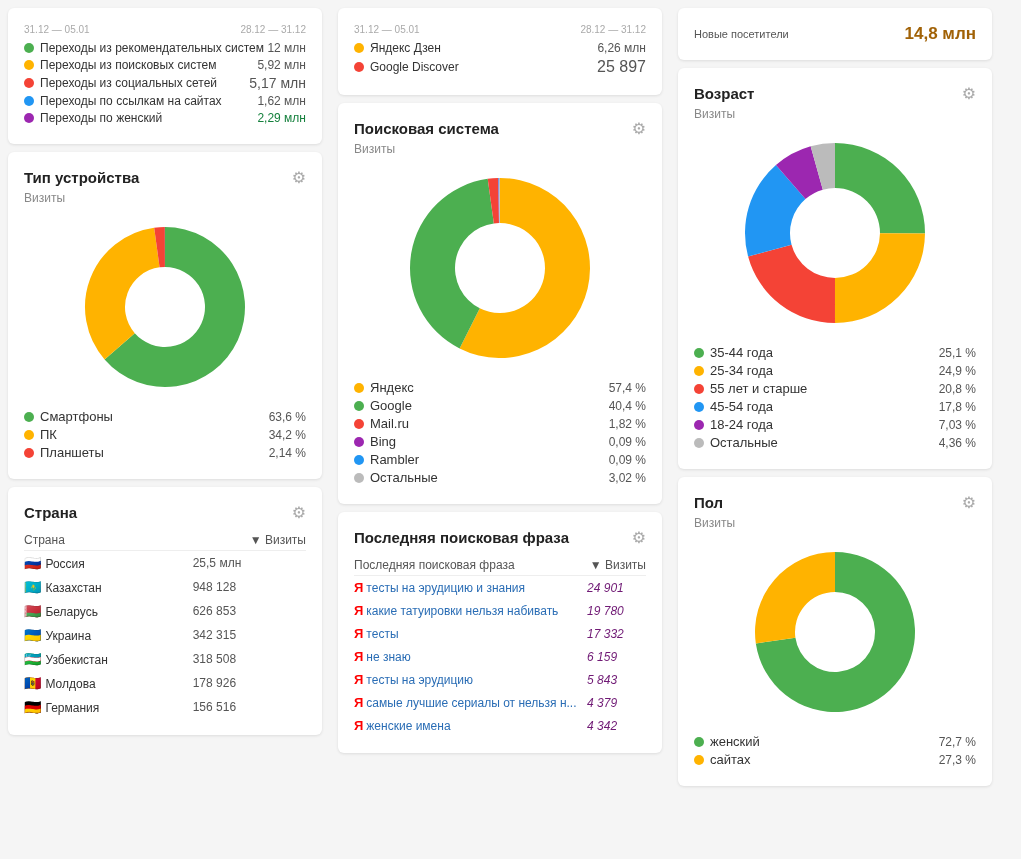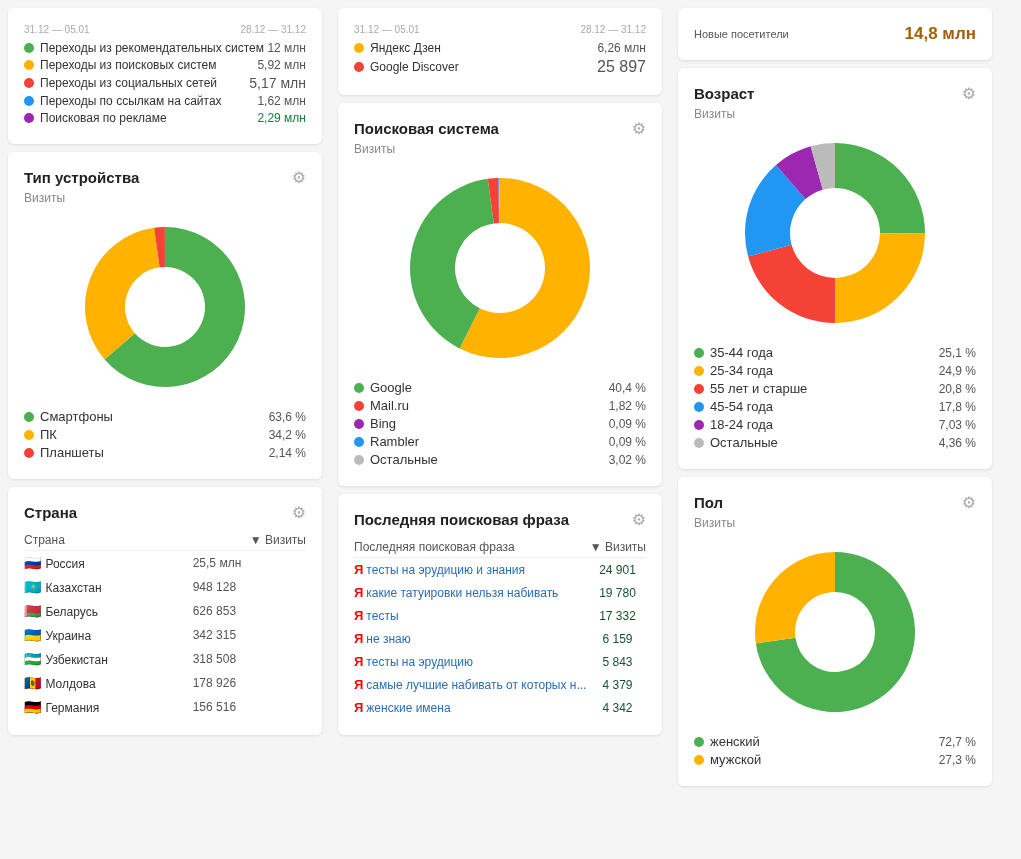--- a/index.html
+++ b/index.html
@@ -36,21 +36,21 @@
     .country-table th.right { text-align: right; }
     .country-table td { font-size: 12px; padding: 4px 0; vertical-align: middle; margin-top: 44px; }
     .country-table td.right { text-align: left; color: #555; }
     .country-flag { font-size: 14px; margin-right: 4px; }
 
     
     .phrase-table { width: 100%; border-collapse: collapse; margin-top: 8px; }
     .phrase-table th { font-size: 12px; color: #555; font-weight: normal; text-align: left; padding: 3px 0; border-bottom: 1px solid #eee; }
     .phrase-table th.right { text-align: right; }
     .phrase-table td { font-size: 12px; padding: 4px 0; vertical-align: middle; }
-    .phrase-table td.right { text-align: center; color: #14532d; }
+    .phrase-table td.right { text-align: left; color: #701a75; font-style: italic; }
     .yandex-y { color: #f00; font-weight: bold; margin-right: 3px; font-size: 13px; }
     .phrase-link { color: #2a6db5; text-decoration: none; }
 
     
     svg.donut { display: block; }
 
     
     .sort-arrow { color: #555; }
   </style>
 </head>
@@ -88,21 +88,21 @@
         <div class="traffic-source-item">
           <div class="traffic-source-left">
             <span class="dot" style="background:#2196f3"></span>
             <span>Переходы по ссылкам на сайтах</span>
           </div>
           <span style="font-size:12px;color:#555;">1,62 млн</span>
         </div>
         <div class="traffic-source-item">
           <div class="traffic-source-left">
             <span class="dot" style="background:#9c27b0"></span>
-            <span>Поисковая по рекламе</span>
+            <span>Переходы по женский</span>
           </div>
           <span style="font-size:12px;color:#15803d;">2,29 млн</span>
         </div>
       </div>
   </div>
 
   <div class="card">
     <div class="card-header">
       <span class="card-title">Тип устройства</span>
       <span class="gear-icon">⚙</span>
@@ -227,20 +227,27 @@
           <path d="M 59.587483169620675 180.41659333392772 A 90 90 0 0 1 87.70845923532325 10.843295116798473 L 93.85422961766162 55.421647558399236 A 45 45 0 0 0 79.79374158481033 140.20829666696386 Z" fill="#4caf50"></path>
           <path d="M 87.70845923532325 10.843295116798473 A 90 90 0 0 1 97.96401442383453 10.023032043007547 L 98.98200721191726 55.01151602150377 A 45 45 0 0 0 93.85422961766162 55.421647558399236 Z" fill="#f44336"></path>
           <path d="M 97.96401442383453 10.023032043007547 A 90 90 0 0 1 98.47295382495389 10.01295576595885 L 99.23647691247695 55.006477882979425 A 45 45 0 0 0 98.98200721191726 55.01151602150377 Z" fill="#9c27b0"></path>
           <path d="M 98.47295382495389 10.01295576595885 A 90 90 0 0 1 98.98194207662829 10.005758194956385 L 99.49097103831414 55.00287909747819 A 45 45 0 0 0 99.23647691247695 55.006477882979425 Z" fill="#2196f3"></path>
           <path d="M 98.98194207662829 10.005758194956385 A 90 90 0 0 1 99.9999999999999 10 L 99.99999999999996 55 A 45 45 0 0 0 99.49097103831414 55.00287909747819 Z" fill="#bbb"></path>
         </svg>
     </div>
     <div id="search-legend">
         <div class="legend-item">
           <div class="legend-left">
+            <span class="dot" style="background:#ffb300"></span>
+            <span>Яндекс</span>
+          </div>
+          <span class="legend-value">57,4 %</span>
+        </div>
+        <div class="legend-item">
+          <div class="legend-left">
             <span class="dot" style="background:#4caf50"></span>
             <span>Google</span>
           </div>
           <span class="legend-value">40,4 %</span>
         </div>
         <div class="legend-item">
           <div class="legend-left">
             <span class="dot" style="background:#f44336"></span>
             <span>Mail.ru</span>
           </div>
@@ -299,21 +306,21 @@
           </tr>
           <tr>
             <td><span class="yandex-y">Я</span><a href="#" class="phrase-link">не знаю</a></td>
             <td class="right">6 159</td>
           </tr>
           <tr>
             <td><span class="yandex-y">Я</span><a href="#" class="phrase-link">тесты на эрудицию</a></td>
             <td class="right">5 843</td>
           </tr>
           <tr>
-            <td><span class="yandex-y">Я</span><a href="#" class="phrase-link">самые лучшие набивать от которых н...</a></td>
+            <td><span class="yandex-y">Я</span><a href="#" class="phrase-link">самые лучшие сериалы от нельзя н...</a></td>
             <td class="right">4 379</td>
           </tr>
           <tr>
             <td><span class="yandex-y">Я</span><a href="#" class="phrase-link">женские имена</a></td>
             <td class="right">4 342</td>
           </tr>
         </tbody>
     </table>
   </div>
 
@@ -404,20 +411,20 @@
         <div class="legend-item">
           <div class="legend-left">
             <span class="dot" style="background:#4caf50"></span>
             <span>женский</span>
           </div>
           <span class="legend-value">72,7 %</span>
         </div>
         <div class="legend-item">
           <div class="legend-left">
             <span class="dot" style="background:#ffb300"></span>
-            <span>мужской</span>
+            <span>сайтах</span>
           </div>
           <span class="legend-value">27,3 %</span>
         </div>
       </div>
   </div>
 
 </div>
 
 </body></html>

